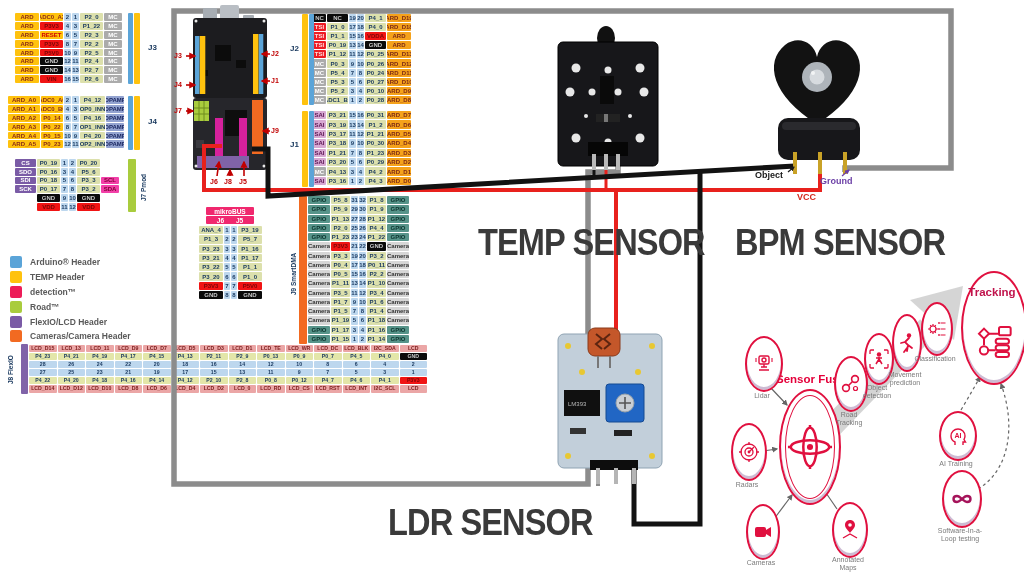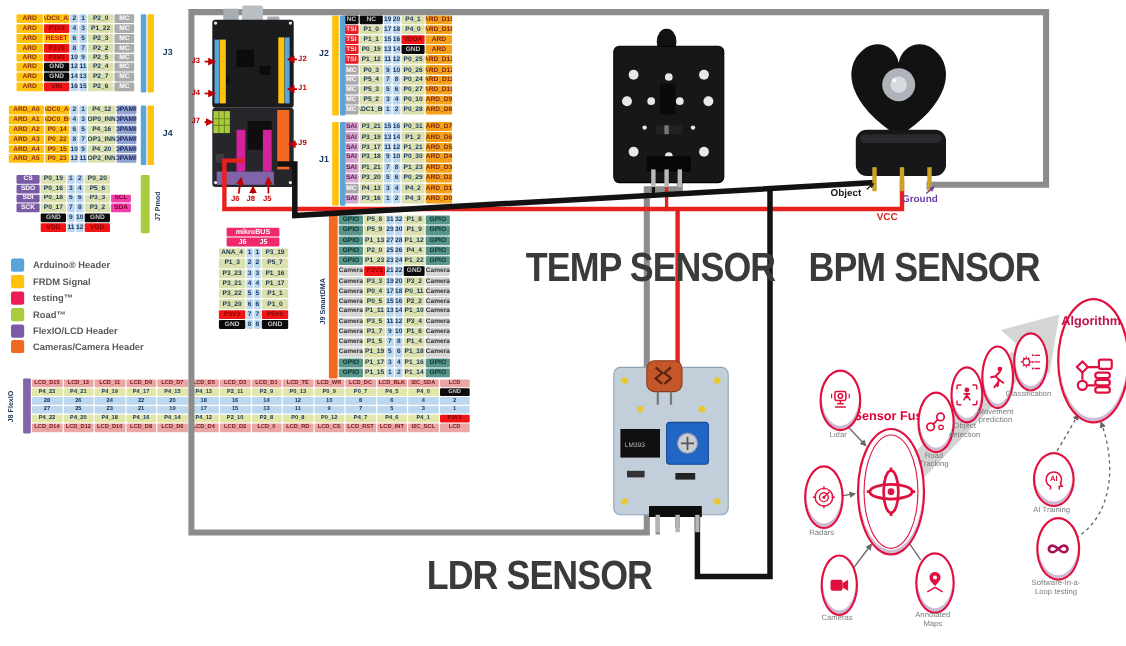--- a/index.html
+++ b/index.html
@@ -47,21 +47,21 @@
   .j8col .pc{width:100%;}
 
   .tbl-title{position:absolute;font-size:8px;font-weight:bold;color:#16365C;}
   .tbl-title-v{position:absolute;font-size:6.5px;font-weight:bold;color:#16365C;
      writing-mode:vertical-rl;transform:rotate(180deg);text-align:center;}
   .strip{position:absolute;border-radius:1px;}
   .mb-head{position:absolute;background:#F0286E;color:#fff;font-size:6.5px;font-weight:bold;
      display:flex;align-items:center;justify-content:center;border-radius:1px;}
 
   
-  #legend{position:absolute;left:10px;top:234px;z-index:10;}
+  #legend{position:absolute;left:10px;top:255px;z-index:10;}
   .leg-item{display:flex;align-items:center;height:14.8px;}
   .leg-sq{width:12px;height:12px;border-radius:2px;margin-right:8px;flex:0 0 auto;}
   .leg-txt{font-size:8.5px;font-weight:bold;color:#5a5a5a;white-space:nowrap;}
 
   
   .toplabel{position:absolute;font-weight:bold;font-size:37px;color:#3a3a3a;
      letter-spacing:-1px;transform:scaleX(0.88);transform-origin:left center;white-space:nowrap;}
 
   .wirelabel{position:absolute;font-size:9px;font-weight:bold;white-space:nowrap;}
 
@@ -718,25 +718,25 @@
       <span>J5</span>
     </div>
 
     <div id="legend">
       <div class="leg-item">
           <span class="leg-sq" style="background: rgb(91, 164, 216);"></span>
           <span class="leg-txt">Arduino® Header</span>
         </div>
       <div class="leg-item">
           <span class="leg-sq" style="background: rgb(255, 194, 14);"></span>
-          <span class="leg-txt">FRDM Signal</span>
+          <span class="leg-txt">TEMP Header</span>
         </div>
       <div class="leg-item">
           <span class="leg-sq" style="background: rgb(237, 28, 88);"></span>
-          <span class="leg-txt">testing™</span>
+          <span class="leg-txt">detection™</span>
         </div>
       <div class="leg-item">
           <span class="leg-sq" style="background: rgb(169, 204, 61);"></span>
           <span class="leg-txt">Road™</span>
         </div>
       <div class="leg-item">
           <span class="leg-sq" style="background: rgb(122, 91, 166);"></span>
           <span class="leg-txt">FlexIO/LCD Header</span>
         </div>
       <div class="leg-item">
@@ -1016,21 +1016,21 @@
             <path d="M6 4l3 3-3 3-3-3z"></path>
             <rect x="15" y="3" width="7" height="5" rx="1"></rect>
             <rect x="13" y="10" width="8" height="3" rx="1.5"></rect>
             <rect x="13" y="14" width="8" height="3" rx="1.5"></rect>
             <rect x="13" y="18" width="8" height="3" rx="1.5"></rect>
             <circle cx="6" cy="17" r="2.5"></circle>
             <path d="M9 7h6M6 10v4M8.5 17H13"></path>
           </g>
         </svg>
       </div>
-      <div class="flabel strong" style="left: 960px; top: 286px; width: 64px;">Algorithm</div>
+      <div class="flabel strong" style="left: 960px; top: 286px; width: 64px;">Tracking</div>
       <div class="fnode" style="left: 939px; top: 411px; width: 34px; height: 46px;">
         <svg viewBox="0 0 24 24" width="24" height="24">
           <path d="M9 21v-3c-2.5-1-4-3.2-4-6a7 7 0 0114 0c0 1.5-.5 2.5-1 3.5l1.5 2.5H17v3" fill="none" stroke="#E0103F" stroke-width="1.4"></path>
           <text x="8.5" y="13.5" font-size="7" font-weight="bold" fill="#E0103F">AI</text>
         </svg>
       </div>
       <div class="flabel" style="left: 926px; top: 460px; width: 60px;">AI Training</div>
       <div class="fnode" style="left: 942px; top: 470px; width: 36px; height: 54px;">
         <svg viewBox="0 0 24 24" width="24" height="24">
           <path d="M7 9c-2 0-3.5 1.3-3.5 3S5 15 7 15s3-1.3 5-3 3-3 5-3 3.5 1.3 3.5 3-1.5 3-3.5 3-3-1.3-5-3-3-3-5-3z" fill="none" stroke="#A5135A" stroke-width="2.4"></path>

